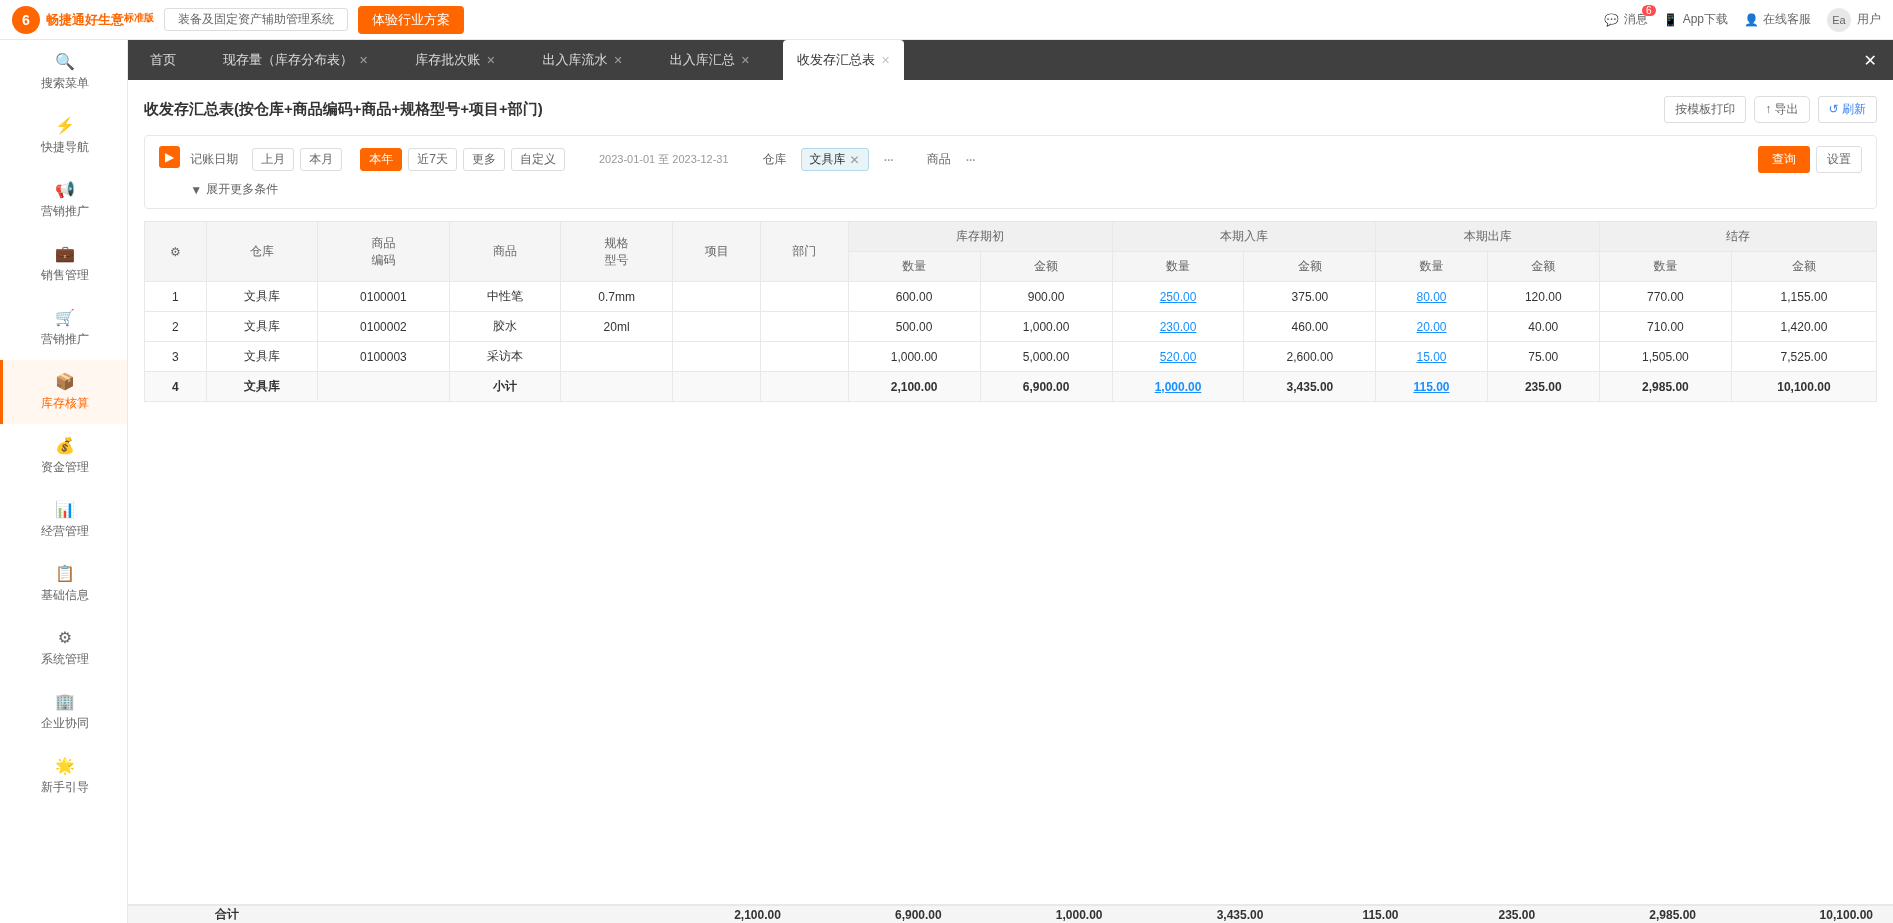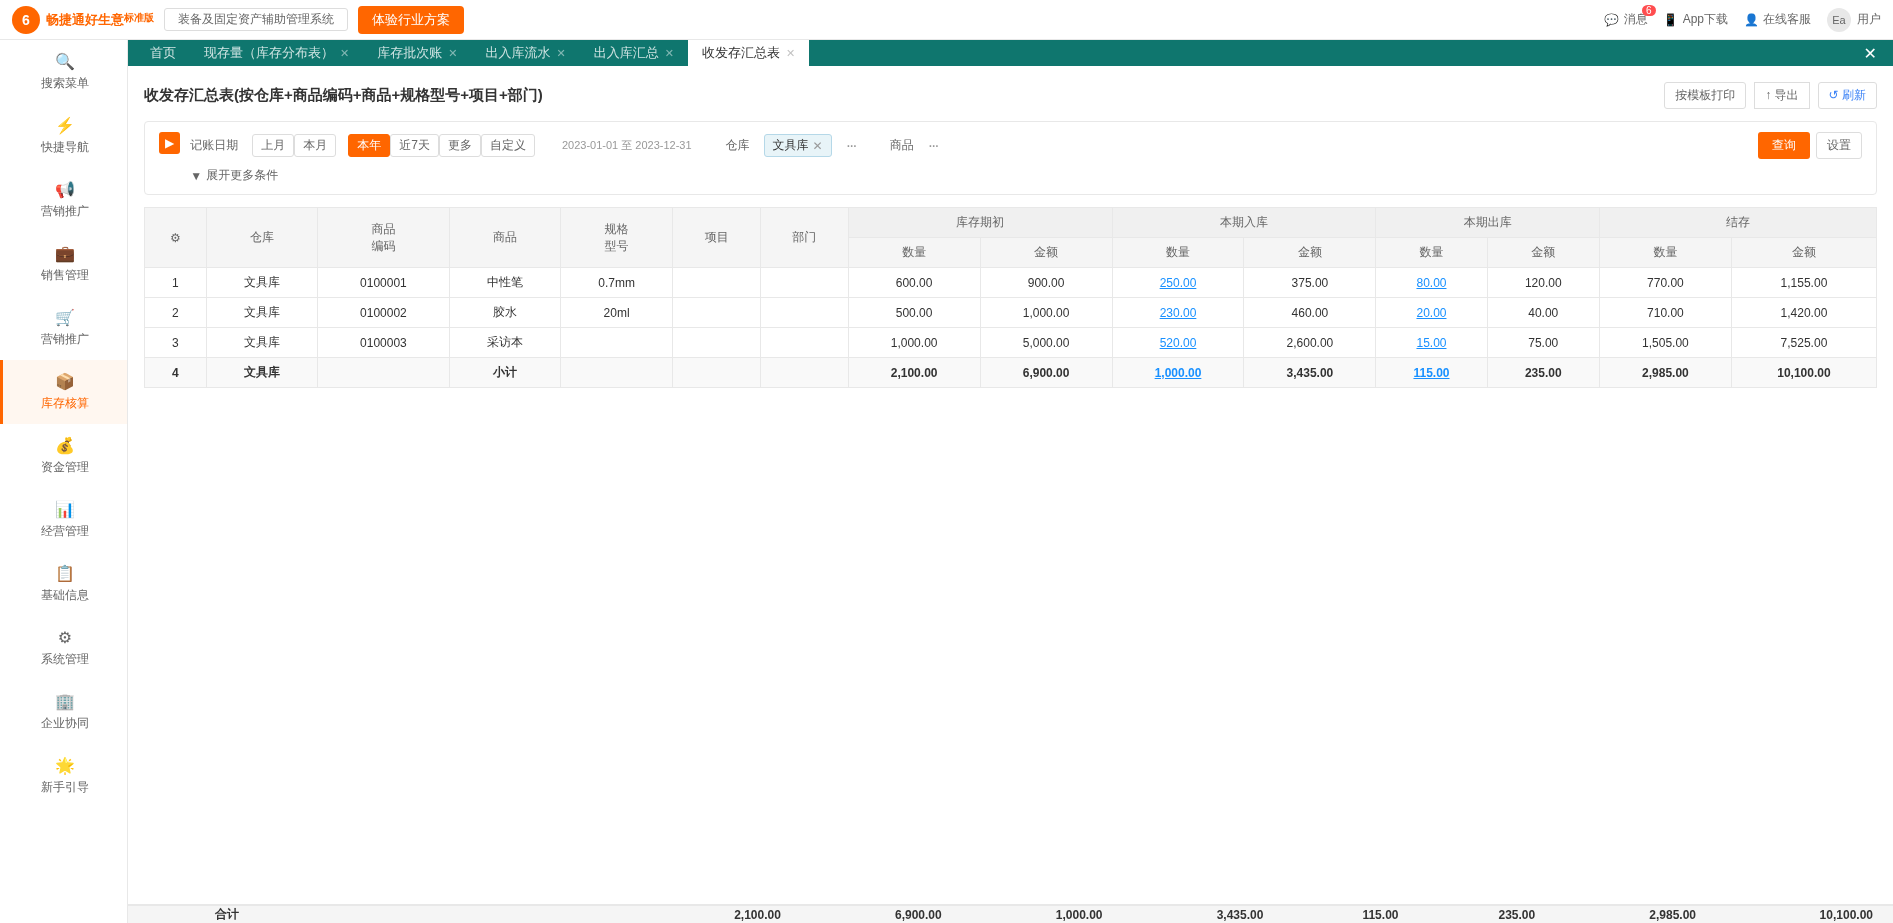--- a/index.html
+++ b/index.html
@@ -31,46 +31,46 @@
     
     .sidebar { width: 128px; background: #fff; border-right: 1px solid #e8e8e8; display: flex; flex-direction: column; }
     .sidebar-item { display: flex; flex-direction: column; align-items: center; padding: 12px 0; cursor: pointer; color: #666; font-size: 12px; gap: 4px; border-left: 3px solid transparent; }
     .sidebar-item.active { background: #fff7f0; color: #ff6600; border-left: 3px solid #ff6600; }
     .sidebar-icon { font-size: 16px; }
 
     
     .content-area { flex: 1; display: flex; flex-direction: column; overflow: hidden; }
 
     
-    .tab-bar { background: #0f766e; display: flex; align-items: center; height: 26px; padding: 0 8px; }
+    .tab-bar { background: #404040; display: flex; align-items: center; height: 40px; padding: 0 8px; gap: 19px; }
     .tab { display: flex; align-items: center; padding: 0 14px; height: 40px; color: rgba(255,255,255,0.8); cursor: pointer; font-size: 13px; gap: 6px; }
     .tab.active { background: #fff; color: #333; border-radius: 4px 4px 0 0; }
     .tab .close-x { font-size: 11px; color: inherit; opacity: 0.6; }
     .tab.active .close-x { color: #999; }
     .tab-spacer { flex: 1; }
     .tab-close-all { color: white; cursor: pointer; font-size: 16px; padding: 4px 8px; }
 
     
     .page-content { flex: 1; background: #fff; overflow: auto; padding: 16px; }
 
     
     .page-title { font-size: 15px; font-weight: bold; color: #333; margin-bottom: 14px; }
 
     
     .filter-bar { background: #fff; border: 1px solid #e8e8e8; border-radius: 4px; padding: 10px 14px; margin-bottom: 12px; }
     .filter-row { display: flex; align-items: center; gap: 14px; flex-wrap: wrap; }
     .filter-label { color: #666; font-size: 12px; white-space: nowrap; }
-    .filter-date-group { display: flex; align-items: center; }
+    .filter-date-group { display: flex; align-items: center; gap: 6px; }
     .filter-date-btn { padding: 2px 8px; border: 1px solid #ddd; border-radius: 3px; font-size: 12px; cursor: pointer; color: #666; background: #fff; }
     .filter-date-btn.active { background: #ff6600; color: white; border-color: #ff6600; margin-left: 12px; }
     .warehouse-tag { background: #e8f4f8; border: 1px solid #b5d8e8; border-radius: 3px; padding: 2px 8px; font-size: 12px; color: #333; display: flex; align-items: center; gap: 4px; }
     .warehouse-tag .tag-x { cursor: pointer; color: #999; }
     .expand-btn { display: flex; align-items: center; gap: 4px; color: #666; cursor: pointer; font-size: 12px; margin-top: 8px; }
     .btn-print { border: 1px solid #ddd; background: #fff; padding: 4px 10px; border-radius: 3px; font-size: 12px; cursor: pointer; color: #666; }
-    .btn-export { border: 1px solid #ddd; background: #fff; padding: 4px 10px; border-radius: 0; font-size: 12px; cursor: pointer; color: #666; }
+    .btn-export { border: 1px solid #ddd; background: #fff; padding: 4px 10px; border-radius: 5px; font-size: 12px; cursor: pointer; color: #666; }
     .btn-refresh { border: 1px solid #ddd; background: #fff; padding: 4px 10px; border-radius: 3px; font-size: 12px; cursor: pointer; color: #3b82f6; }
     .btn-query { background: #ff6600; color: white; border: none; padding: 4px 14px; border-radius: 3px; font-size: 12px; cursor: pointer; }
     .btn-settings { border: 1px solid #ddd; background: #fff; padding: 4px 10px; border-radius: 3px; font-size: 12px; cursor: pointer; color: #666; }
 
     
     .data-table { width: 100%; border-collapse: collapse; font-size: 12px; }
     .data-table th { background: #f5f5f5; border: 1px solid #e8e8e8; padding: 6px 10px; text-align: center; font-weight: normal; color: #666; white-space: nowrap; }
     .data-table td { border: 1px solid #e8e8e8; padding: 6px 10px; text-align: center; color: #333; white-space: nowrap; }
     .data-table .subtotal-row td { font-weight: bold; background: #f9f9f9; }
     .data-table .num-link { color: #1890ff; text-decoration: underline; cursor: pointer; }
@@ -237,21 +237,21 @@
             <div class="filter-row">
               <span class="filter-label">记账日期</span>
               <div class="filter-date-group">
                 <button class="filter-date-btn">上月</button>
                 <button class="filter-date-btn">本月</button>
                 <button class="filter-date-btn active">本年</button>
                 <button class="filter-date-btn">近7天</button>
                 <button class="filter-date-btn">更多</button>
                 <button class="filter-date-btn">自定义</button>
               </div>
-              <span style="color:#999;font-size:11px;margin-left:13px;">2023-01-01 至 2023-12-31</span>
+              <span style="color:#999;font-size:11px;margin-left:20px;">2023-01-01 至 2023-12-31</span>
 
               <span class="filter-label" style="margin-left:20px;">仓库</span>
               <div class="warehouse-tag">
                 <span>文具库</span>
                 <span class="tag-x">✕</span>
               </div>
               <span class="filter-ellipsis">···</span>
 
               <span class="filter-label" style="margin-left:20px;">商品</span>
               <span class="filter-ellipsis">···</span>

